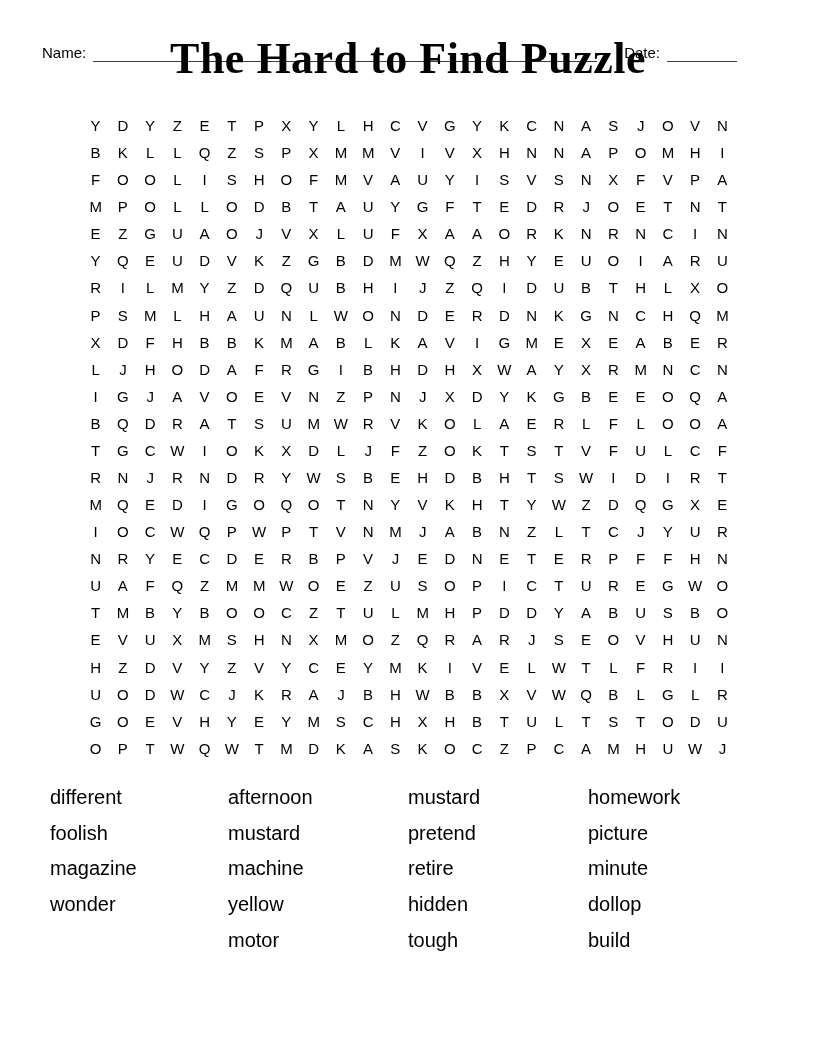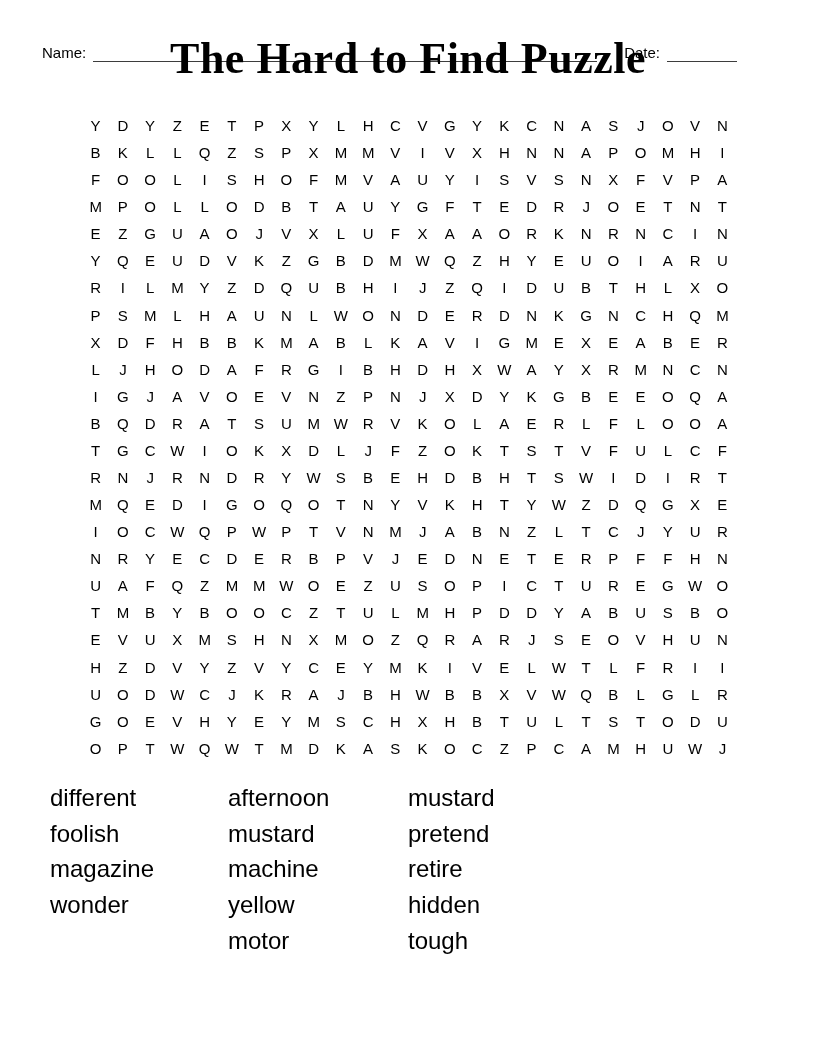--- a/index.html
+++ b/index.html
@@ -78,21 +78,21 @@
     font-weight: normal;
   }
 
   
   .words {
     position: absolute;
     top: 780px;
     left: 50px;
     display: grid;
     grid-template-columns: 178px 180px 180px auto;
-    font-size: 24px;
+    font-size: 20px;
   }
   .word {
     height: 35.7px;
     line-height: 35.7px;
     white-space: nowrap;
   }
 </style>
 </head>
 <body>
 
@@ -748,15 +748,22 @@
         <div class="word">yellow</div>
         <div class="word">motor</div>
       </div>
     <div class="word-col">
         <div class="word">mustard</div>
         <div class="word">pretend</div>
         <div class="word">retire</div>
         <div class="word">hidden</div>
         <div class="word">tough</div>
       </div>
+    <div class="word-col">
+        <div class="word">homework</div>
+        <div class="word">picture</div>
+        <div class="word">minute</div>
+        <div class="word">dollop</div>
+        <div class="word">build</div>
+      </div>
   </div>
 
 </div>
 
 </body></html>

